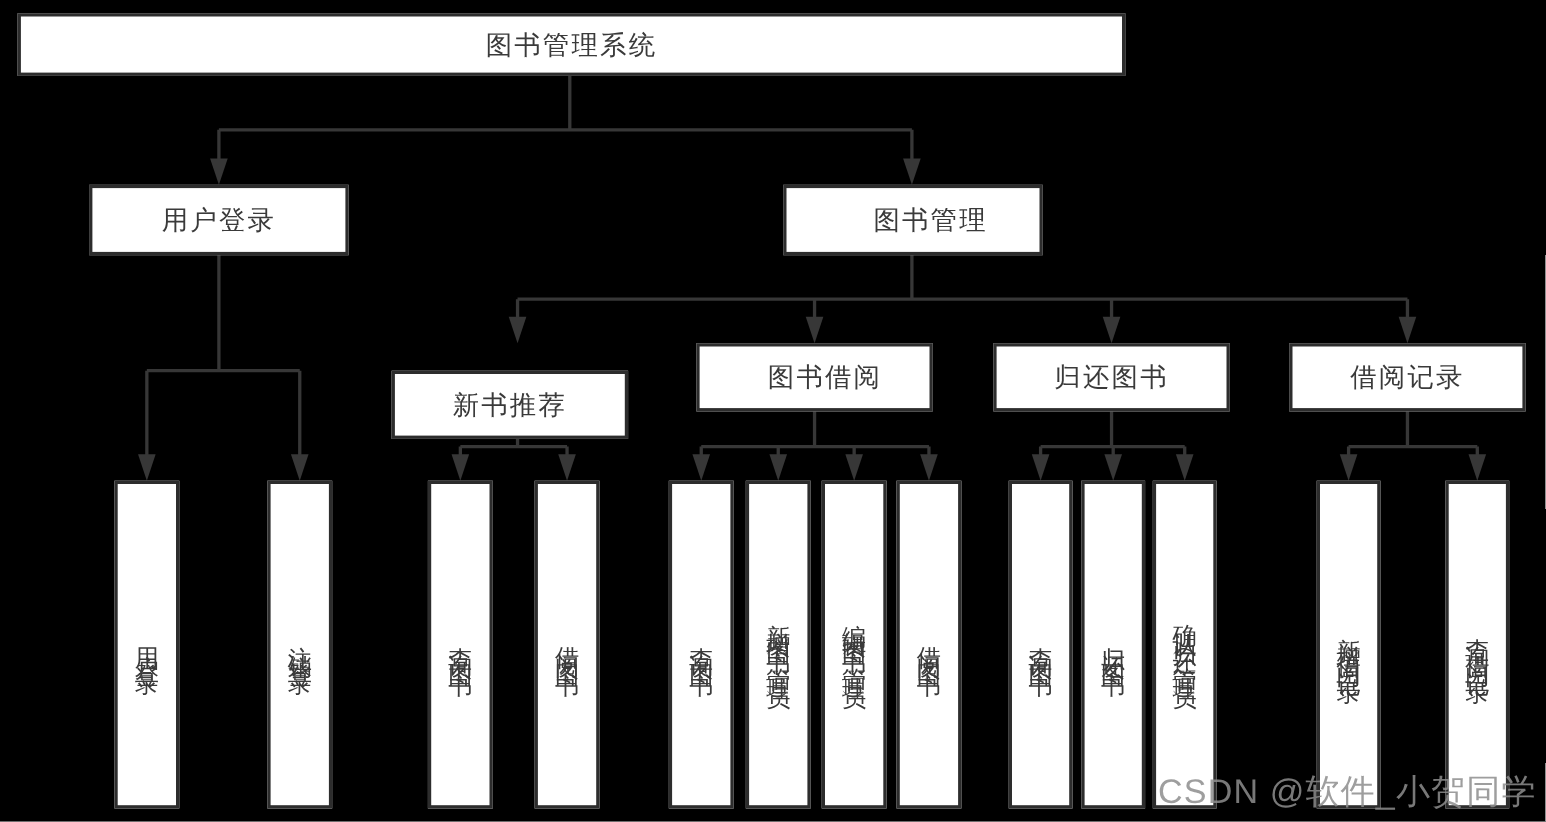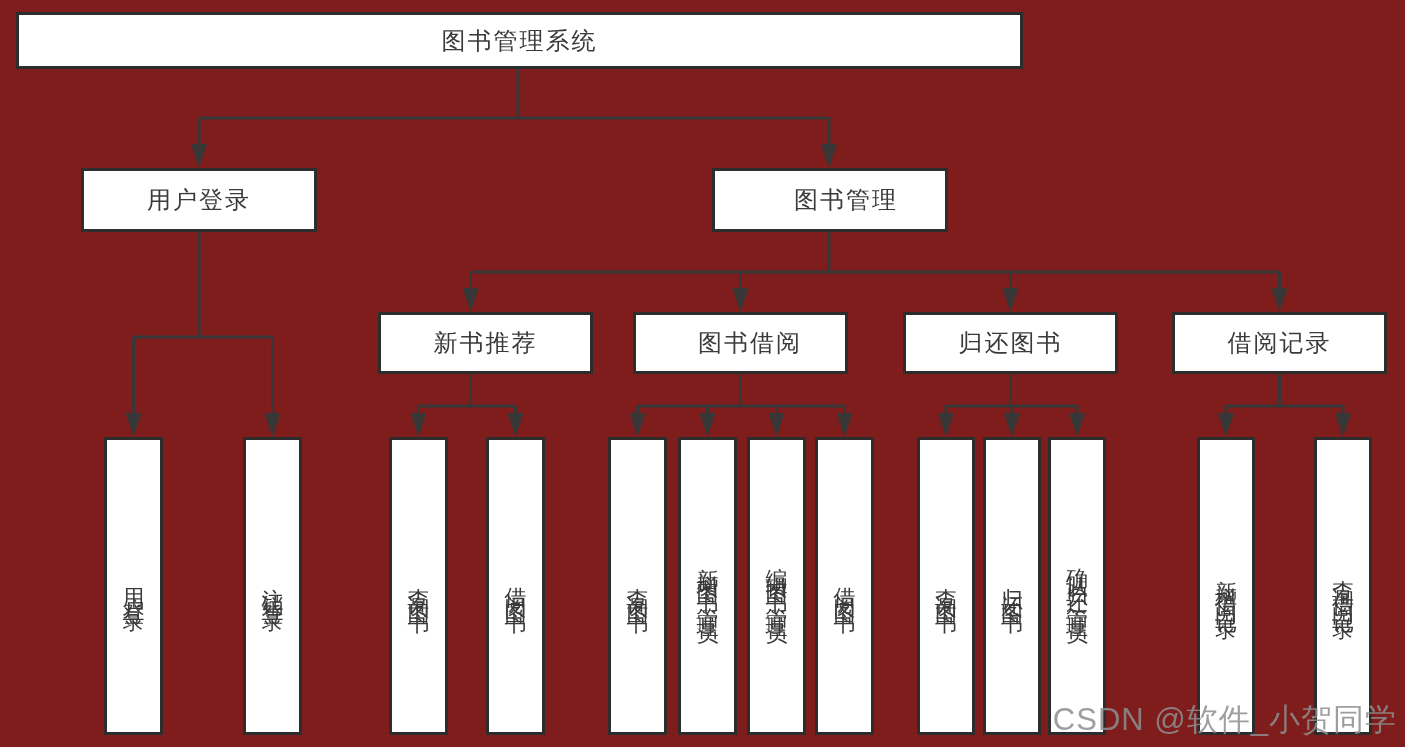--- a/index.html
+++ b/index.html
@@ -1,19 +1,19 @@
 <!DOCTYPE html>
 <html><head>
 <meta charset="utf-8">
 <style>
   html,body{margin:0;padding:0;background:#ffffff;}
   #canvas{
     position:relative;
     width:1405px;height:747px;
-    background:#7f1d1d;
+    background:#000000;
     font-family:"Liberation Sans", sans-serif;
     overflow:hidden;
   }
   #connectors{position:absolute;left:0;top:0;width:1405px;height:747px;}
   .node{
     position:absolute;
     box-sizing:border-box;
     border:3px solid #2d2d2d;
     background:#ffffff;
     color:#3a3a3a;
@@ -27,21 +27,21 @@
     transform:translate(-50%,-50%);
     writing-mode:vertical-rl;text-orientation:mixed;
     font-size:22px;letter-spacing:8px;white-space:nowrap;
     color:#3a3a3a;
   }
   
   .n-root{left:16px;top:12px;width:1007px;height:57px;}
   .n-userlogin{left:81px;top:168px;width:236px;height:64px;}
   .n-bookmgmt{left:712px;top:168px;width:236px;height:64px;padding-left:32px;}
   .n-l2{top:312px;width:215px;height:62px;}
-  .n-newbook{left:378px;}
+  .n-newbook{left:356px;margin-top:25px;}
   .n-bookborrow{left:633px;padding-left:19px;}
   .n-curborrow{left:903px;}
   .n-borrowrec{left:1172px;}
   .leaf{top:437px;width:59px;height:298px;}
   .lf1{left:104px;} .lf2{left:243px;}
   .lf3{left:389px;} .lf4{left:486px;}
   .lf5{left:608px;} .lf6{left:678px;} .lf7{left:747px;} .lf8{left:815px;}
   .lf9{left:917px;width:58px;} .lf10{left:983px;width:58px;} .lf11{left:1048px;width:58px;}
   .lf12{left:1197px;width:58px;} .lf13{left:1314px;width:58px;}
   #watermark{

